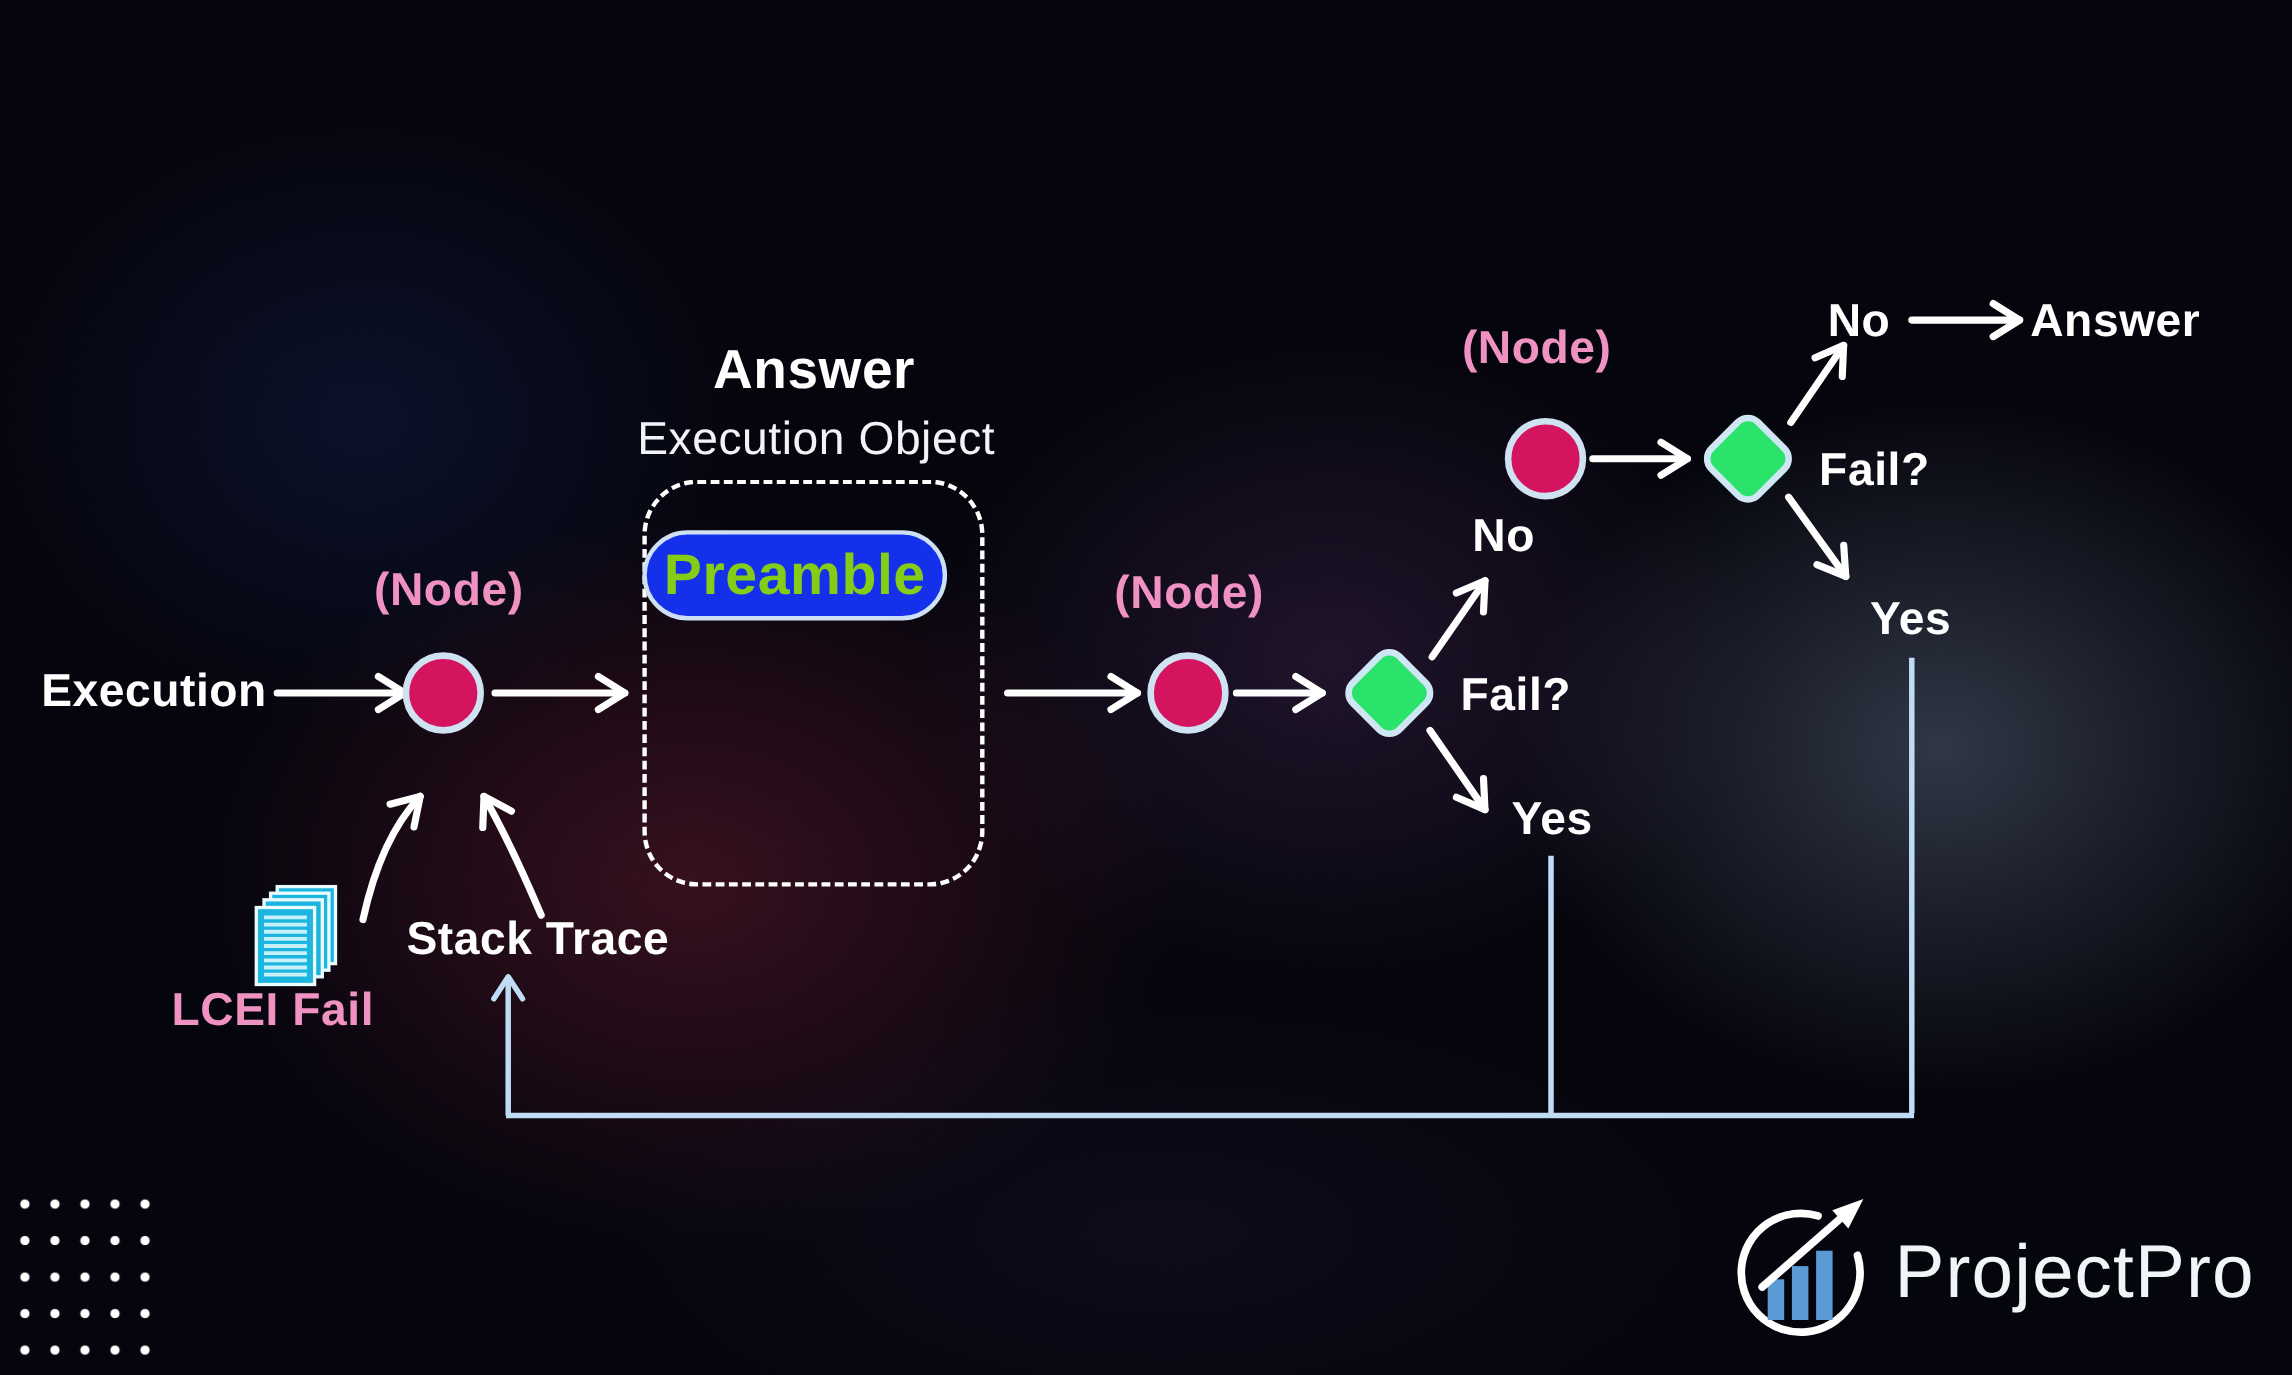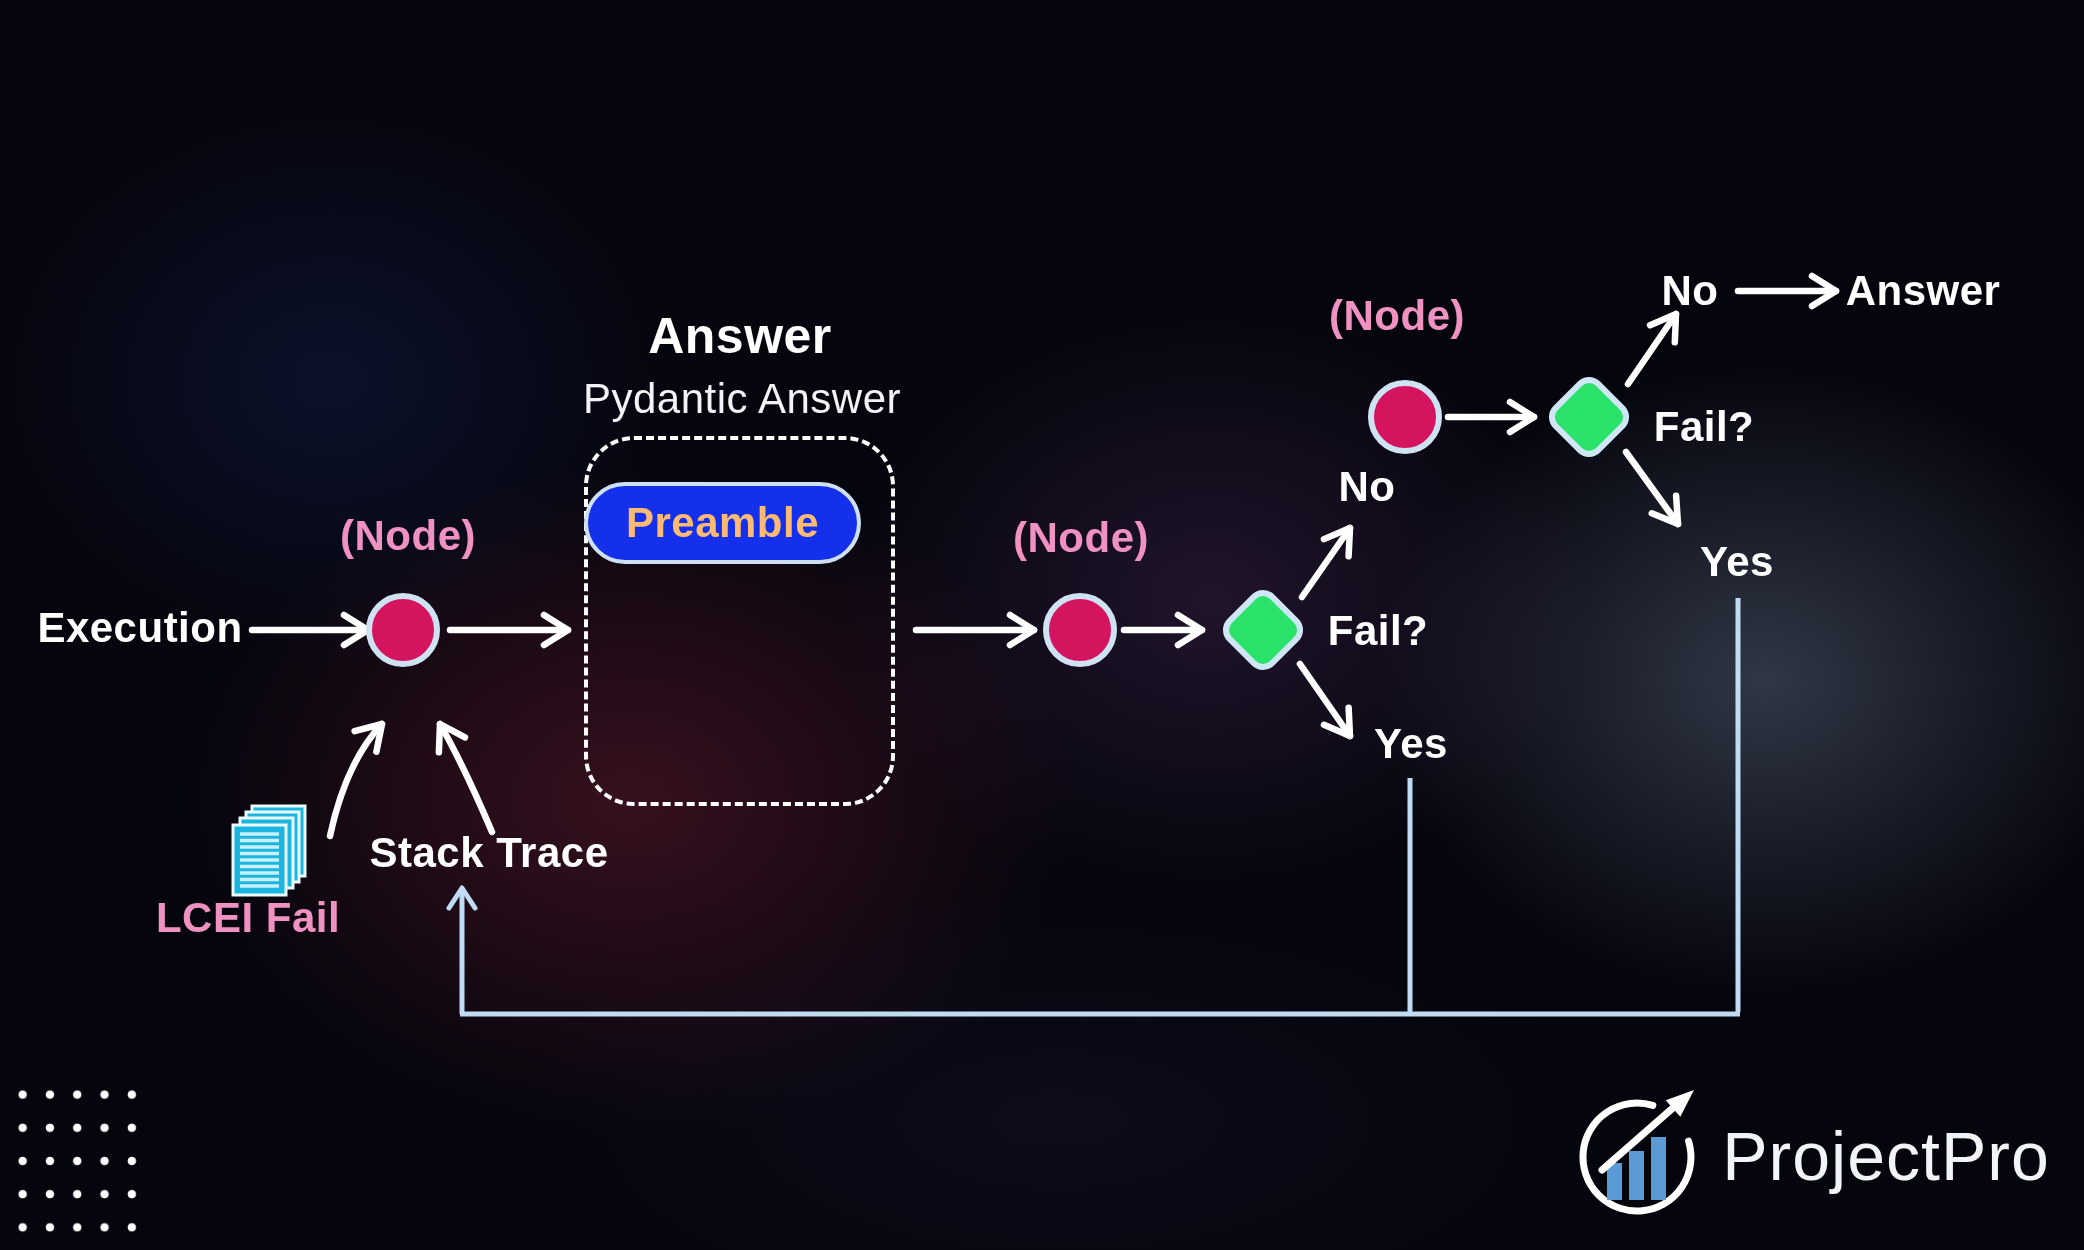--- a/index.html
+++ b/index.html
@@ -18,21 +18,21 @@
   .white-word{color:#ffffff;font-size:42px;font-weight:600;letter-spacing:.5px;}
   .pink-node{color:#ef92c1;font-size:42px;font-weight:600;line-height:1.32;letter-spacing:.5px;}
   .pink-node span{display:block;}
   .answer-title{color:#ffffff;font-size:50px;font-weight:700;letter-spacing:.5px;}
   .pydantic{color:#f2f3f7;font-size:42px;font-weight:500;letter-spacing:.5px;}
   .lcei{color:#ef92c1;font-size:42px;font-weight:700;letter-spacing:.5px;}
   .pill{
     position:absolute;left:584px;width:277px;height:82px;box-sizing:border-box;
     background:#1530ea;border:4px solid #cfe0f4;border-radius:60px;
     display:flex;align-items:center;justify-content:center;
-    color:#fdba74;font-size:42px;font-weight:600;letter-spacing:.5px;
+    color:#84cc16;font-size:52px;font-weight:600;letter-spacing:.5px;
   }
   .dashed-box{
     position:absolute;left:584px;top:436px;width:311px;height:370px;box-sizing:border-box;
     border:4px dashed #ffffff;border-radius:50px;
   }
   .dots{
     position:absolute;left:9px;top:1078px;width:137px;height:167px;
     background-image:radial-gradient(circle,#ffffff 3.8px,rgba(255,255,255,0) 4.6px);
     background-size:27.3px 33.2px;
   }
@@ -117,21 +117,21 @@
 
   <div class="dots"></div>
 
   <div class="lbl white-word" style="left:140px;top:628px">Execution</div>
 
   <div class="lbl pink-node" style="left:408px;top:536px">
     <span>(Node)</span>
   </div>
 
   <div class="lbl answer-title" style="left:740px;top:336px">Answer</div>
-  <div class="lbl pydantic" style="left:742px;top:399px">Pydantic Answer</div>
+  <div class="lbl pydantic" style="left:742px;top:399px">Execution Object</div>
 
   <div class="lbl pink-node" style="left:1081px;top:538px">
     <span>(Node)</span>
   </div>
 
   <div class="lbl white-word" style="left:1378px;top:631px">Fail?</div>
   <div class="lbl white-word" style="left:1367px;top:487px">No</div>
   <div class="lbl white-word" style="left:1411px;top:744px">Yes</div>
 
   <div class="lbl pink-node" style="left:1397px;top:316px">

